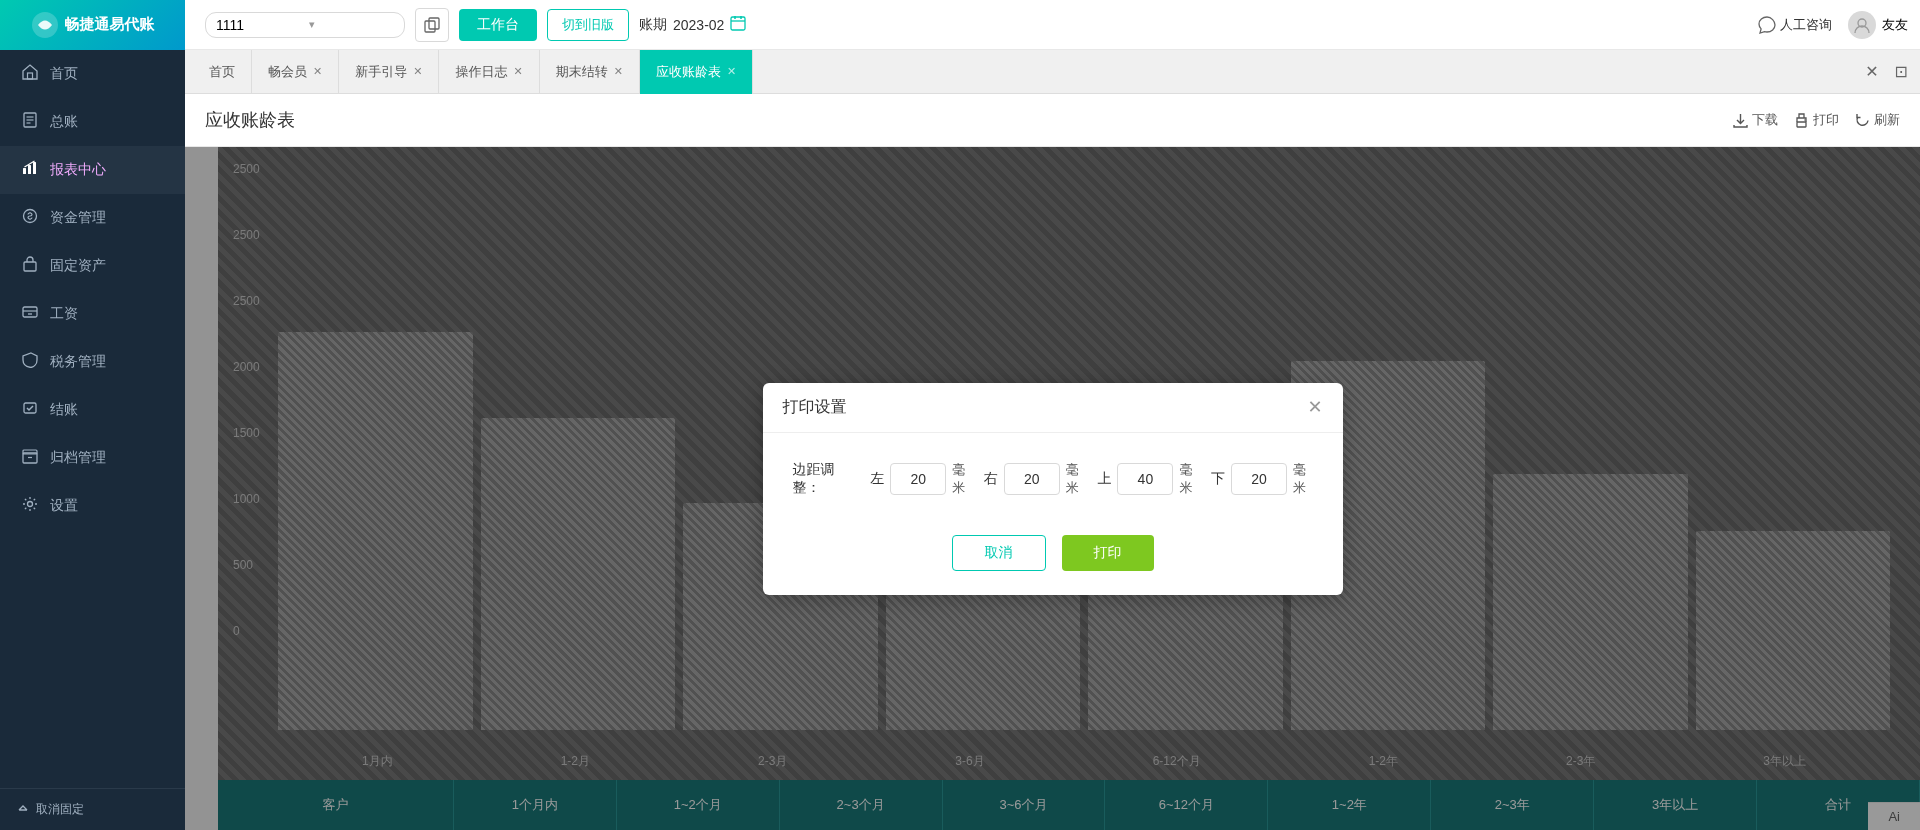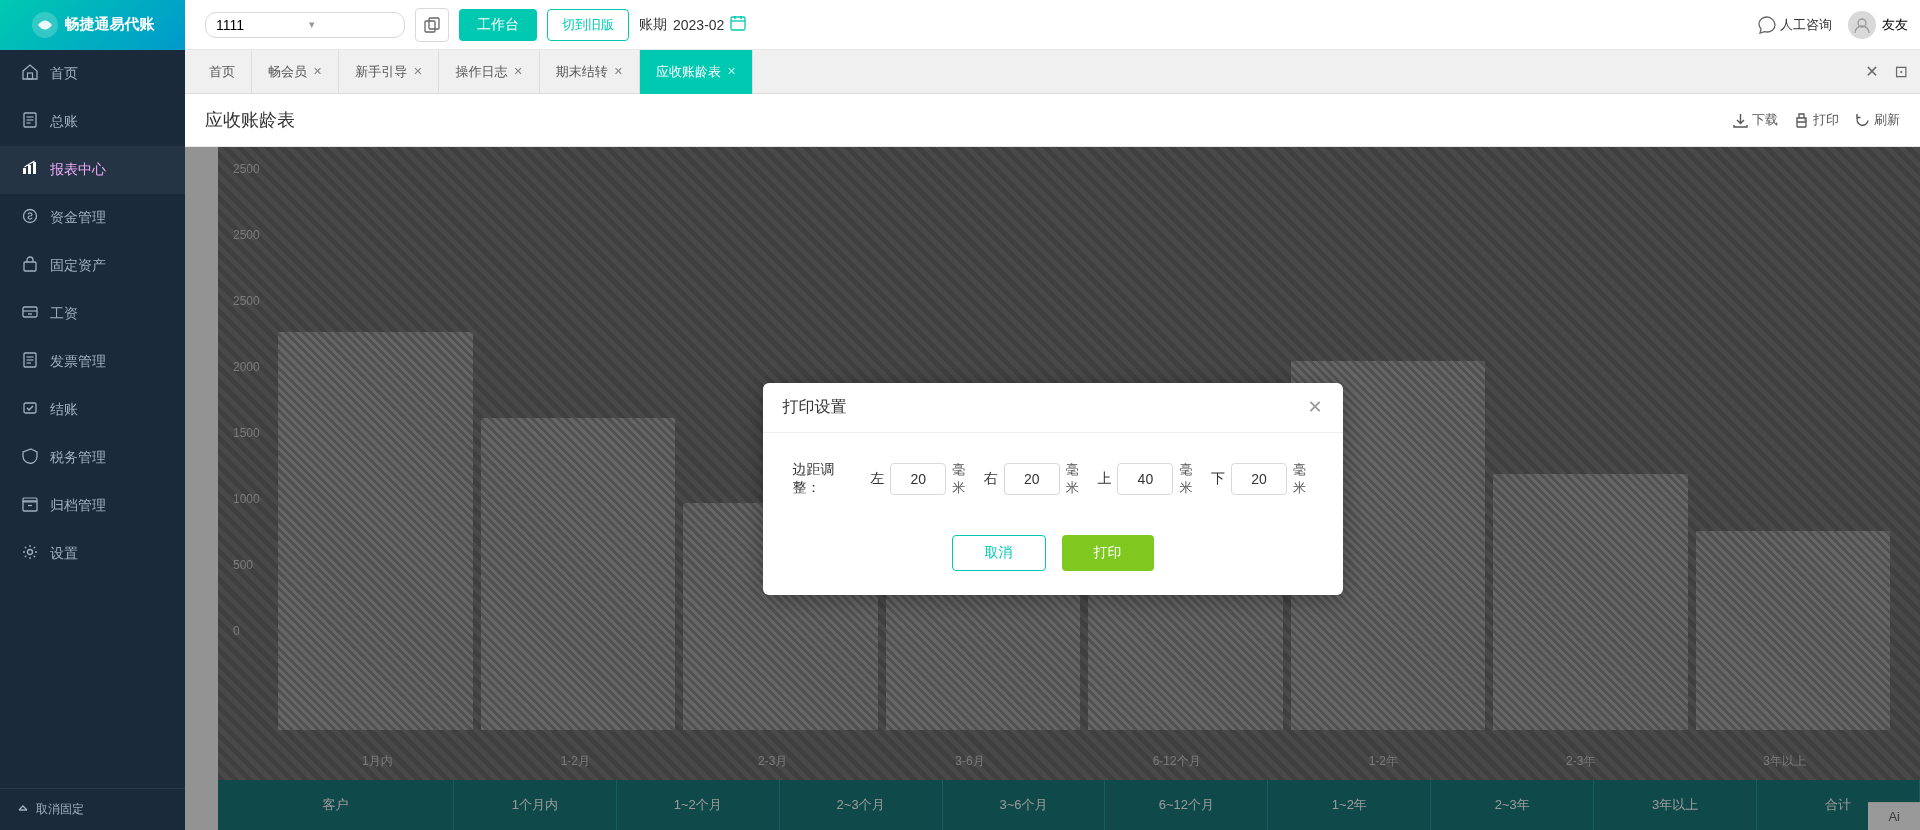--- a/index.html
+++ b/index.html
@@ -481,44 +481,33 @@
               <rect x="1" y="3" width="14" height="10" rx="1.5" stroke="#a0b0c0" stroke-width="1.3" fill="none"></rect>
               <line x1="1" y1="7" x2="15" y2="7" stroke="#a0b0c0" stroke-width="1.2"></line>
               <line x1="6" y1="10" x2="10" y2="10" stroke="#a0b0c0" stroke-width="1.3"></line>
             </svg>
           </span>
           <span>工资</span>
         </div>
         <div class="sidebar-item">
           <span class="icon">
             <svg width="16" height="16" viewBox="0 0 16 16" fill="none">
-              <rect x="2" y="1" width="12" height="14" rx="1" stroke="#a0b0c0" stroke-width="1.3" fill="none"></rect>
-              <line x1="4.5" y1="5" x2="11.5" y2="5" stroke="#a0b0c0" stroke-width="1.2"></line>
-              <line x1="4.5" y1="8" x2="11.5" y2="8" stroke="#a0b0c0" stroke-width="1.2"></line>
-              <line x1="4.5" y1="11" x2="9" y2="11" stroke="#a0b0c0" stroke-width="1.2"></line>
-            </svg>
-          </span>
-          <span>发票管理</span>
+              <path d="M8 1L14 4v4c0 3.9-2.7 6.8-6 7.5C2.7 14.8 0 11.9 0 8V4L8 1z" stroke="#a0b0c0" stroke-width="1.3" fill="none" transform="translate(1,0)"></path>
+            </svg>
+          </span>
+          <span>税务管理</span>
         </div>
         <div class="sidebar-item">
           <span class="icon">
             <svg width="16" height="16" viewBox="0 0 16 16" fill="none">
               <rect x="2" y="3" width="12" height="10" rx="1.5" stroke="#a0b0c0" stroke-width="1.3" fill="none"></rect>
               <polyline points="5,8 7,10 11,6" stroke="#a0b0c0" stroke-width="1.5" fill="none"></polyline>
             </svg>
           </span>
           <span>结账</span>
-        </div>
-        <div class="sidebar-item">
-          <span class="icon">
-            <svg width="16" height="16" viewBox="0 0 16 16" fill="none">
-              <path d="M8 1L14 4v4c0 3.9-2.7 6.8-6 7.5C2.7 14.8 0 11.9 0 8V4L8 1z" stroke="#a0b0c0" stroke-width="1.3" fill="none" transform="translate(1,0)"></path>
-            </svg>
-          </span>
-          <span>税务管理</span>
         </div>
         <div class="sidebar-item">
           <span class="icon">
             <svg width="16" height="16" viewBox="0 0 16 16" fill="none">
               <rect x="1" y="5" width="14" height="10" rx="1" stroke="#a0b0c0" stroke-width="1.3" fill="none"></rect>
               <rect x="1" y="2" width="14" height="4" rx="1" stroke="#a0b0c0" stroke-width="1.2" fill="none"></rect>
               <line x1="6" y1="9.5" x2="10" y2="9.5" stroke="#a0b0c0" stroke-width="1.2"></line>
             </svg>
           </span>
           <span>归档管理</span>

